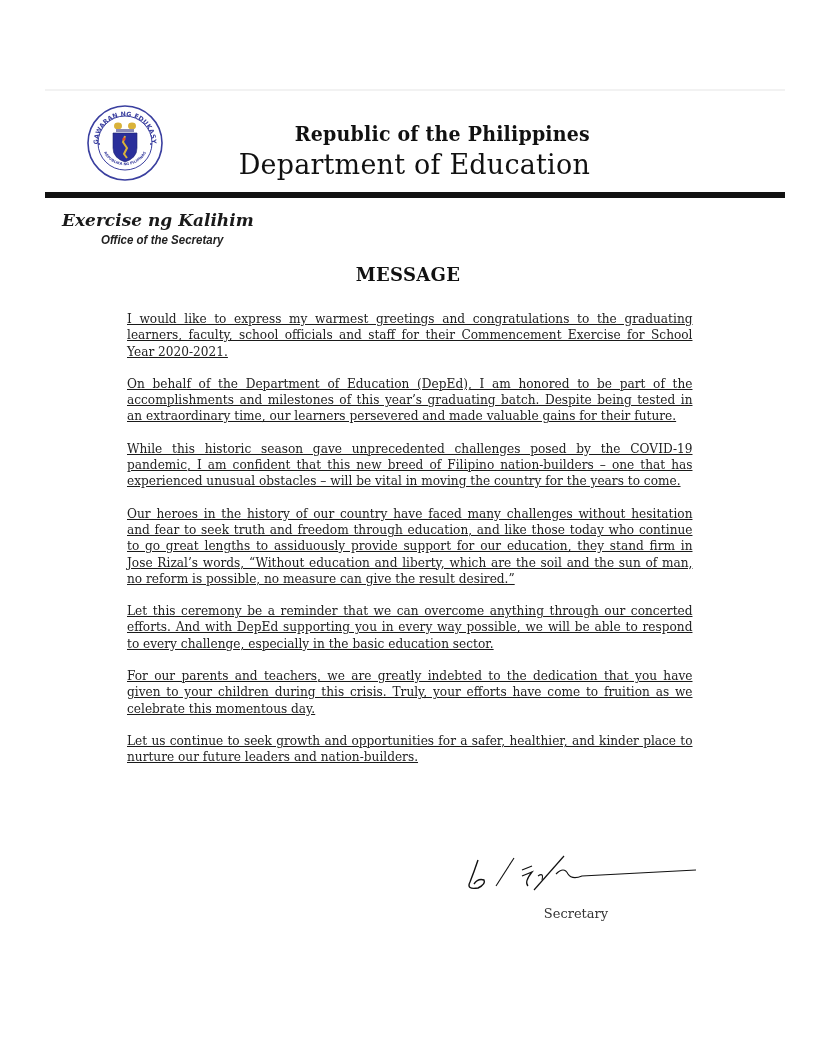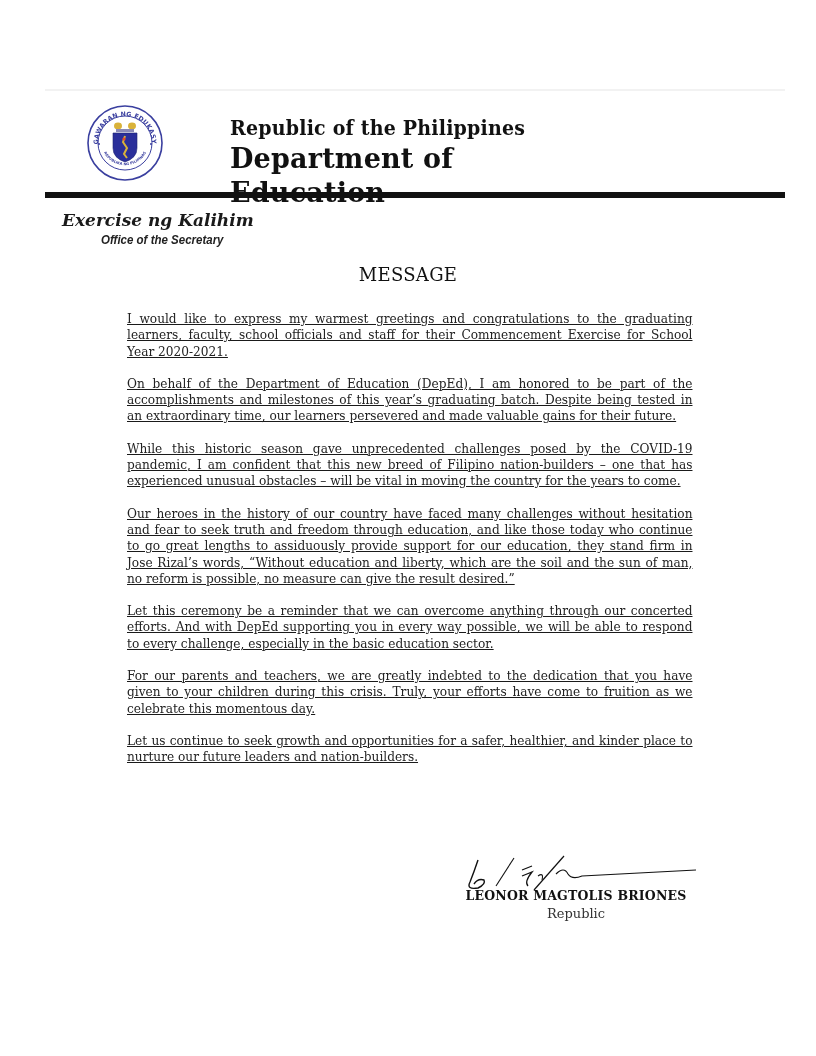--- a/index.html
+++ b/index.html
@@ -1,25 +1,25 @@
 <!DOCTYPE html>
 <html><head>
 <meta charset="utf-8">
 <style>
   html, body { margin:0; padding:0; background:#ffffff; }
   body { width:816px; height:1056px; position:relative; overflow:hidden; font-family:"Liberation Serif", serif; color:#1a1a1a; }
   .top-rule { position:absolute; left:45px; top:89px; width:740px; height:2px; background:#f2f2f2; }
   .seal { position:absolute; left:86px; top:104px; width:78px; height:78px; }
-  .header-titles { position:absolute; left:230px; top:116px; width:360px; text-align:left; }
+  .header-titles { position:absolute; left:230px; top:122px; width:360px; text-align:right; }
   .republic { font-family:"DejaVu Serif", serif; font-weight:bold; font-size:19px; letter-spacing:0.2px; color:#111; line-height:24px; transform:scaleY(1.05); }
-  .department { font-family:"DejaVu Serif", serif; font-weight:bold; font-size:27px; color:#111; line-height:34px; margin-top:2px; letter-spacing:0.2px; }
+  .department { font-family:"DejaVu Serif", serif; font-weight:normal; font-size:27px; color:#111; line-height:34px; margin-top:2px; letter-spacing:0.2px; }
   .thick-rule { position:absolute; left:45px; top:192px; width:740px; height:6px; background:#111; }
   .office-tag { position:absolute; left:62px; top:210px; font-family:"DejaVu Serif", serif; font-style:italic; font-weight:bold; font-size:17px; color:#1a1a1a; }
   .office-en { position:absolute; left:101px; top:233px; font-family:"Liberation Sans", sans-serif; font-style:italic; font-weight:bold; font-size:12.5px; color:#222; transform:scaleX(0.92); transform-origin:left; }
-  .msg-title { position:absolute; left:0; width:816px; top:264px; text-align:center; font-family:"DejaVu Serif", serif; font-weight:normal; font-size:18px; color:#111; letter-spacing:0.3px; }
+  .msg-title { position:absolute; left:0; width:816px; top:264px; text-align:center; font-family:"DejaVu Serif", serif; font-weight:bold; font-size:18px; color:#111; letter-spacing:0.3px; }
   .body { position:absolute; left:127px; top:311px; width:566px;text-decoration:underline; }
   .para { font-family:"DejaVu Serif", serif; font-size:12.6px; line-height:16.3px; text-align:justify; color:#222; margin:0 0 16px 0; transform:scaleX(0.965); transform-origin:left; width:586px; }
   .sig-block { position:absolute; left:456px; top:852px; width:240px; height:80px; }
   .sig-svg { position:absolute; left:0; top:0; width:240px; height:45px; }
   .sig-name { position:absolute; left:0; top:36px; width:240px; text-align:center; font-family:"DejaVu Serif", serif; font-weight:bold; font-size:12.5px; color:#111; letter-spacing:0.2px; white-space:nowrap; }
   .sig-title { position:absolute; left:0; top:54px; width:240px; text-align:center; padding-left:-10px; font-family:"DejaVu Serif", serif; font-size:13px; color:#333; }
 </style>
 </head>
 <body>
 
@@ -76,15 +76,14 @@
 
 <div class="sig-block">
   <svg class="sig-svg" viewBox="0 0 240 45">
     <path d="M 22 8 Q 18 20 14 30 Q 10 38 22 36 Q 30 32 28 28 Q 22 26 18 32" stroke="#111" stroke-width="1.4" fill="none"></path>
     <path d="M 40 34 L 58 6" stroke="#111" stroke-width="1.1" fill="none"></path>
     <path d="M 66 18 L 76 14 M 66 24 L 76 20 Q 68 30 72 34" stroke="#111" stroke-width="1.3" fill="none"></path>
     <path d="M 82 24 Q 88 20 86 28" stroke="#111" stroke-width="1.1" fill="none"></path>
     <path d="M 78 38 L 108 4" stroke="#111" stroke-width="1.2" fill="none"></path>
     <path d="M 100 22 Q 108 14 112 22 Q 116 28 126 24 L 240 18" stroke="#111" stroke-width="1.2" fill="none"></path>
   </svg>
-  <div class="sig-name">LEONOR MAGTOLIS BRIONES</div>
-  <div class="sig-title">Republic</div>
+  <div class="sig-title">Secretary</div>
 </div>
 
 </body></html>

